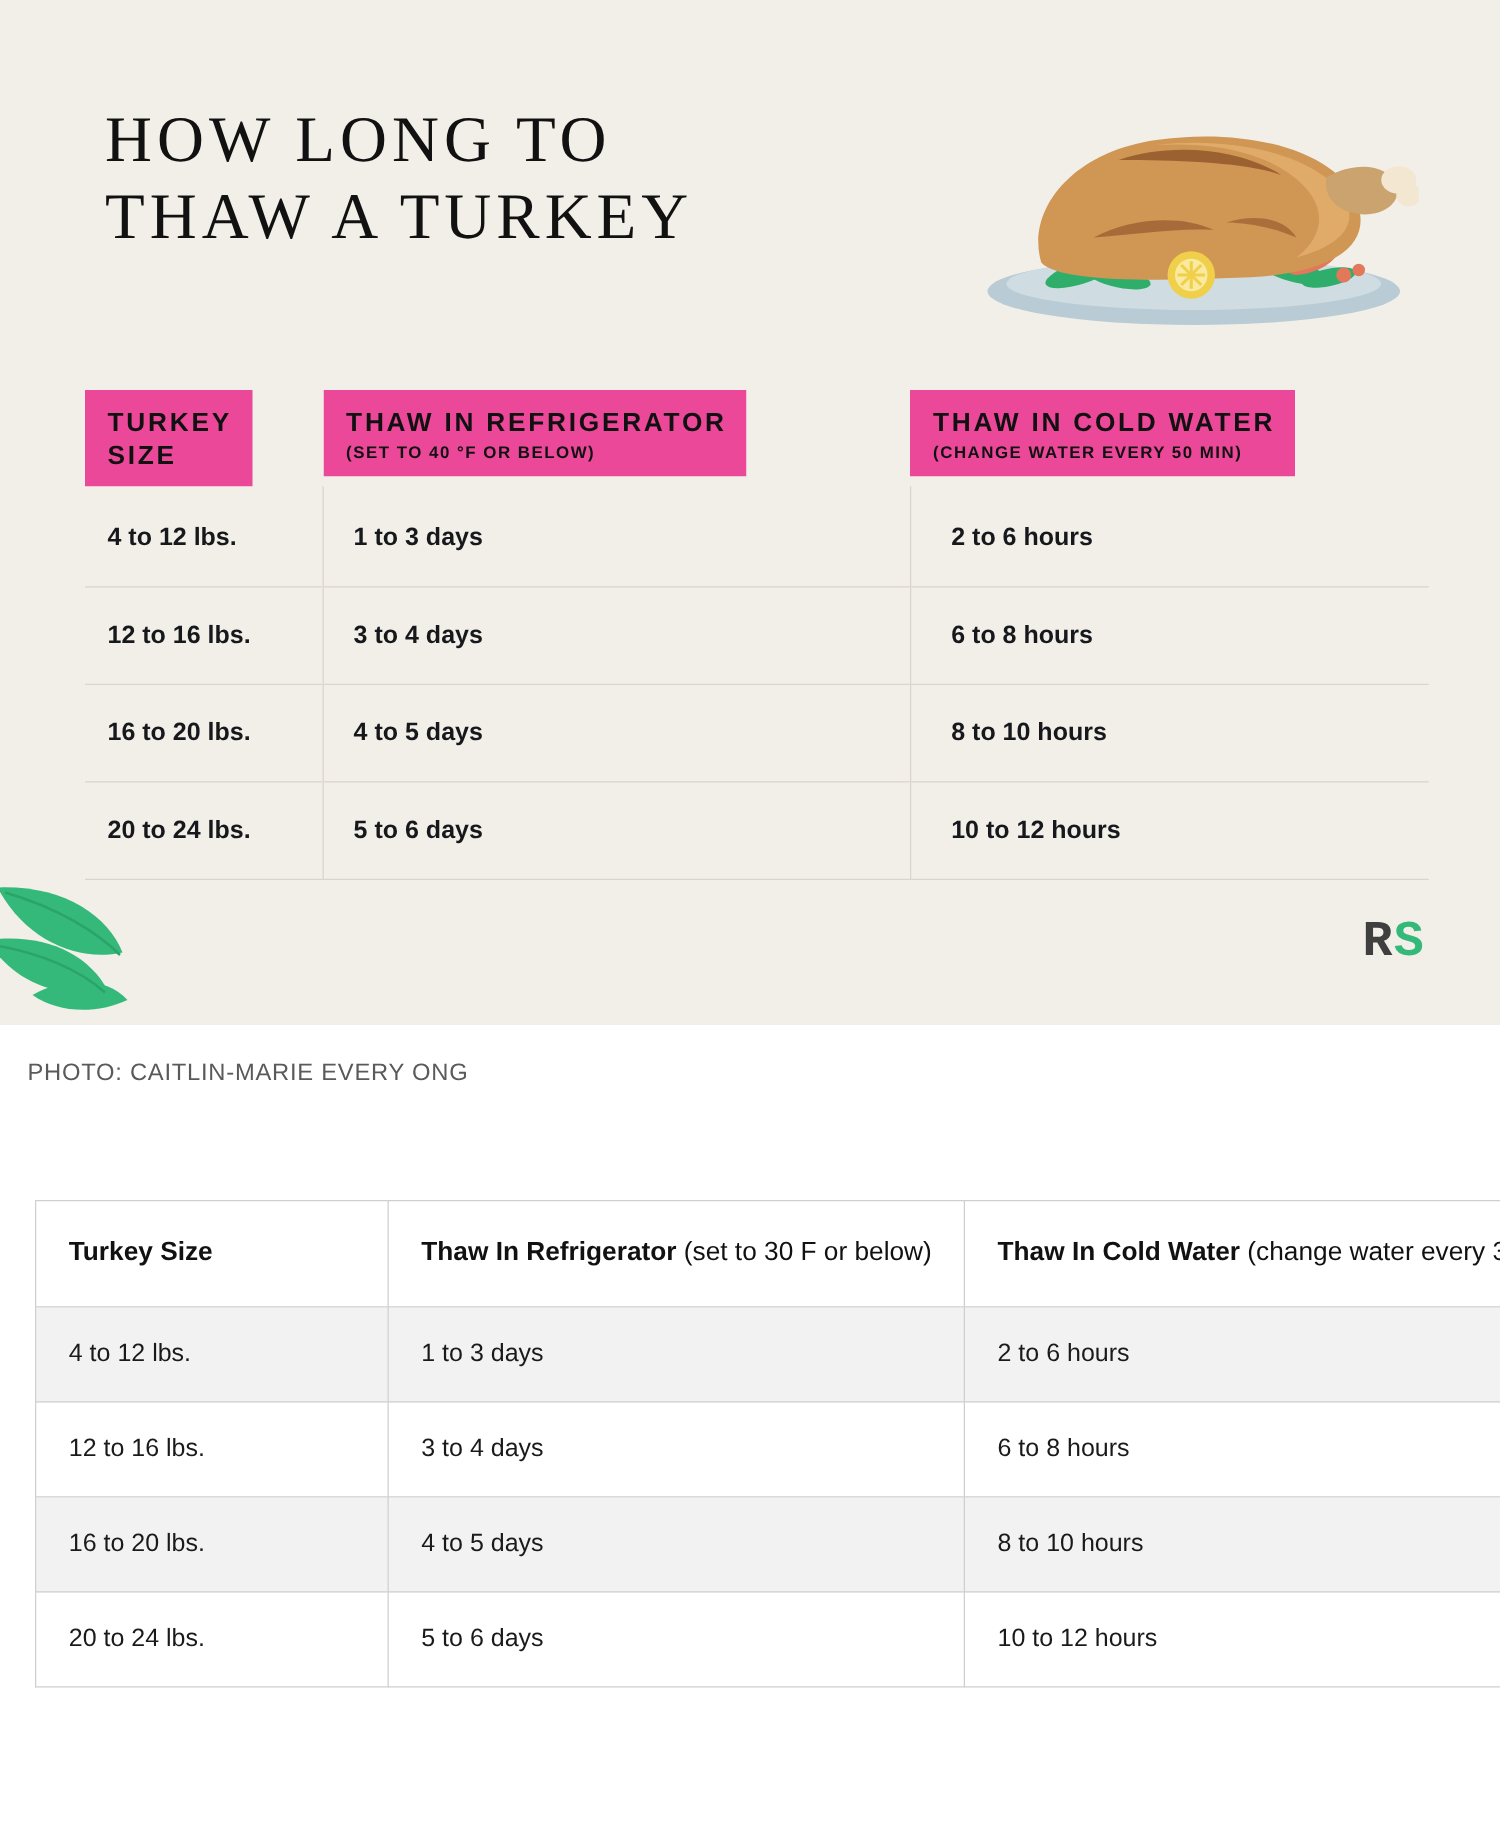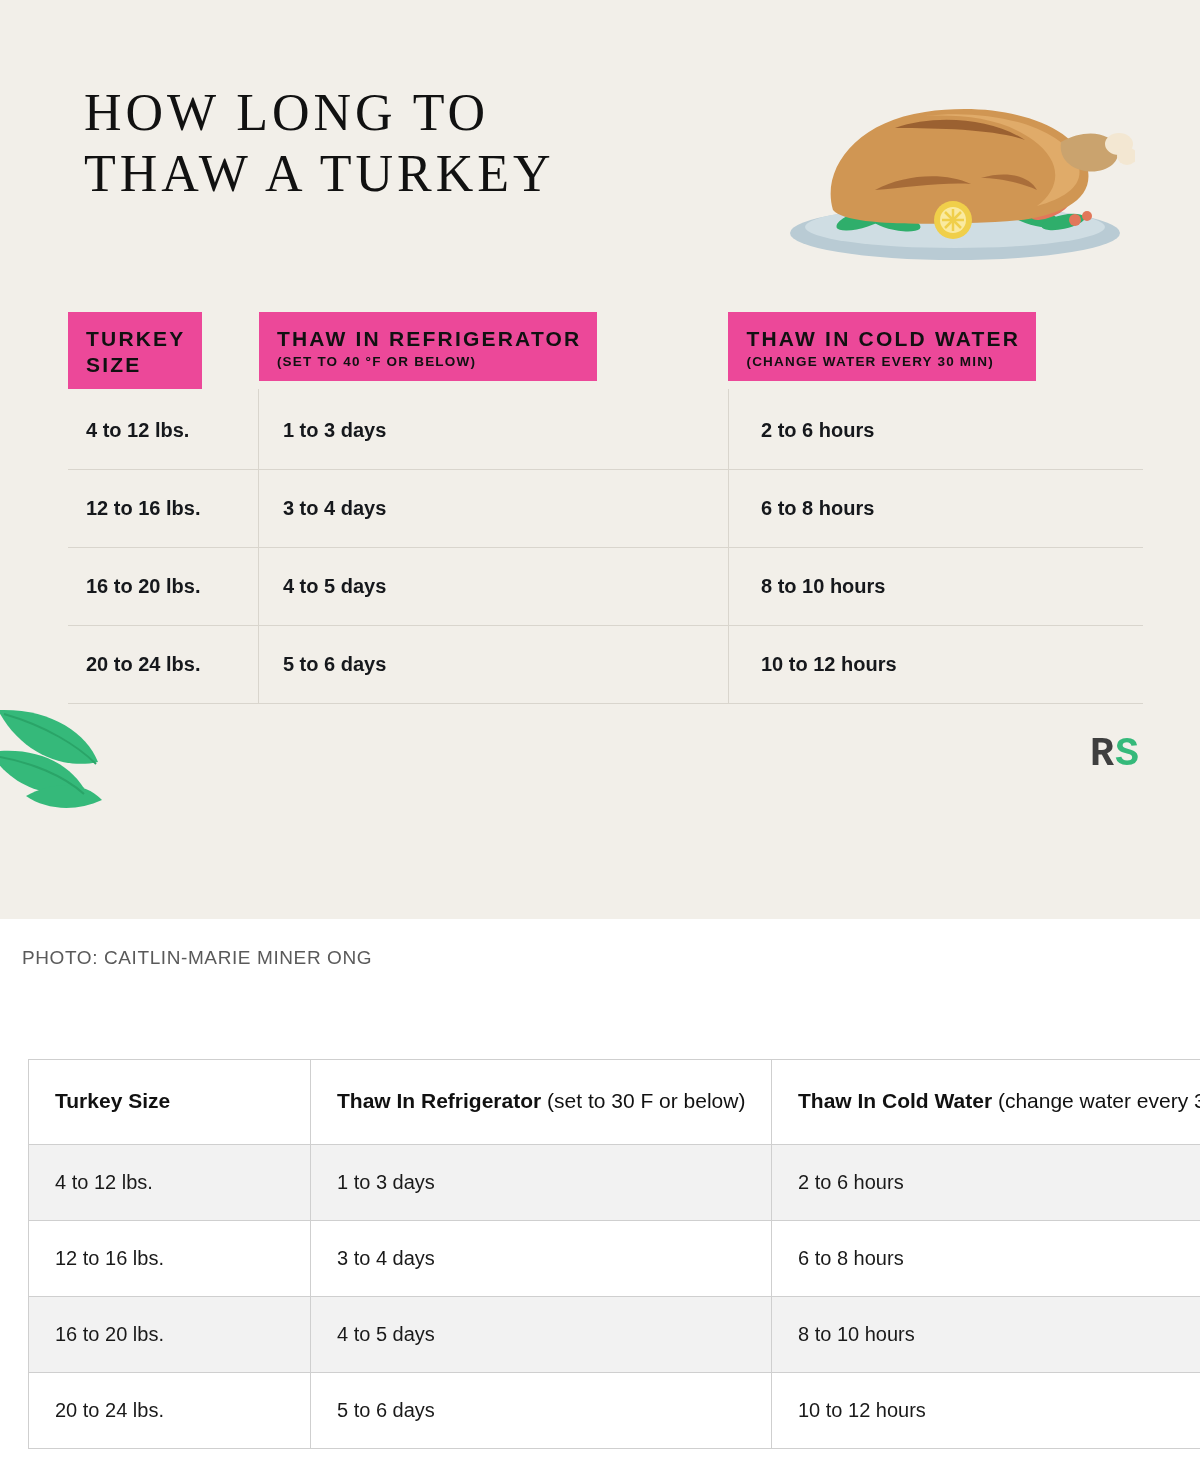--- a/index.html
+++ b/index.html
@@ -10,21 +10,21 @@
   body {
     width: 1200px;
     font-family: "Liberation Sans", sans-serif;
     color: #1a1a1a;
   }
 
   
   .infographic {
     position: relative;
     width: 1200px;
-    height: 919px;
+    height: 820px;
     background: #f2efe9;
     overflow: hidden;
   }
 
   .ig-title {
     position: absolute;
     left: 84px;
     top: 82px;
     font-family: "Liberation Serif", serif;
     font-size: 52px;
@@ -223,21 +223,21 @@
         </th>
         <th class="c2 col-b">
           <span class="ig-head-box">
             <span class="ig-head-main">THAW IN REFRIGERATOR</span>
             <span class="ig-head-sub" style="display:block;">(SET TO 40 °F OR BELOW)</span>
           </span>
         </th>
         <th class="c3 col-c">
           <span class="ig-head-box">
             <span class="ig-head-main">THAW IN COLD WATER</span>
-            <span class="ig-head-sub" style="display:block;">(CHANGE WATER EVERY 30 MIN)</span>
+            <span class="ig-head-sub" style="display:block;">(CHANGE WATER EVERY 50 MIN)</span>
           </span>
         </th>
       </tr>
     </thead>
     <tbody>
       <tr>
         <td class="c1">4 to 12 lbs.</td>
         <td class="c2">1 to 3 days</td>
         <td class="c3">2 to 6 hours</td>
       </tr>
@@ -271,21 +271,21 @@
         <path d="M4 56 C42 62 74 76 94 94"></path>
       </g>
     </svg>
   </div>
 
   <div class="rs-logo">
     <span class="r">R</span><span class="s">S</span>
   </div>
 </div>
 
-<div class="credit">PHOTO: CAITLIN-MARIE MINER ONG</div>
+<div class="credit">PHOTO: CAITLIN-MARIE EVERY ONG</div>
 
 <div class="data-table-wrap">
   <table class="data-table">
     <thead>
       <tr>
         <th class="dt-c1">
           <b>Turkey Size</b><span></span>
         </th>
         <th class="dt-c2">
           <b>Thaw In Refrigerator</b><span> (set to 30 F or below)</span>

